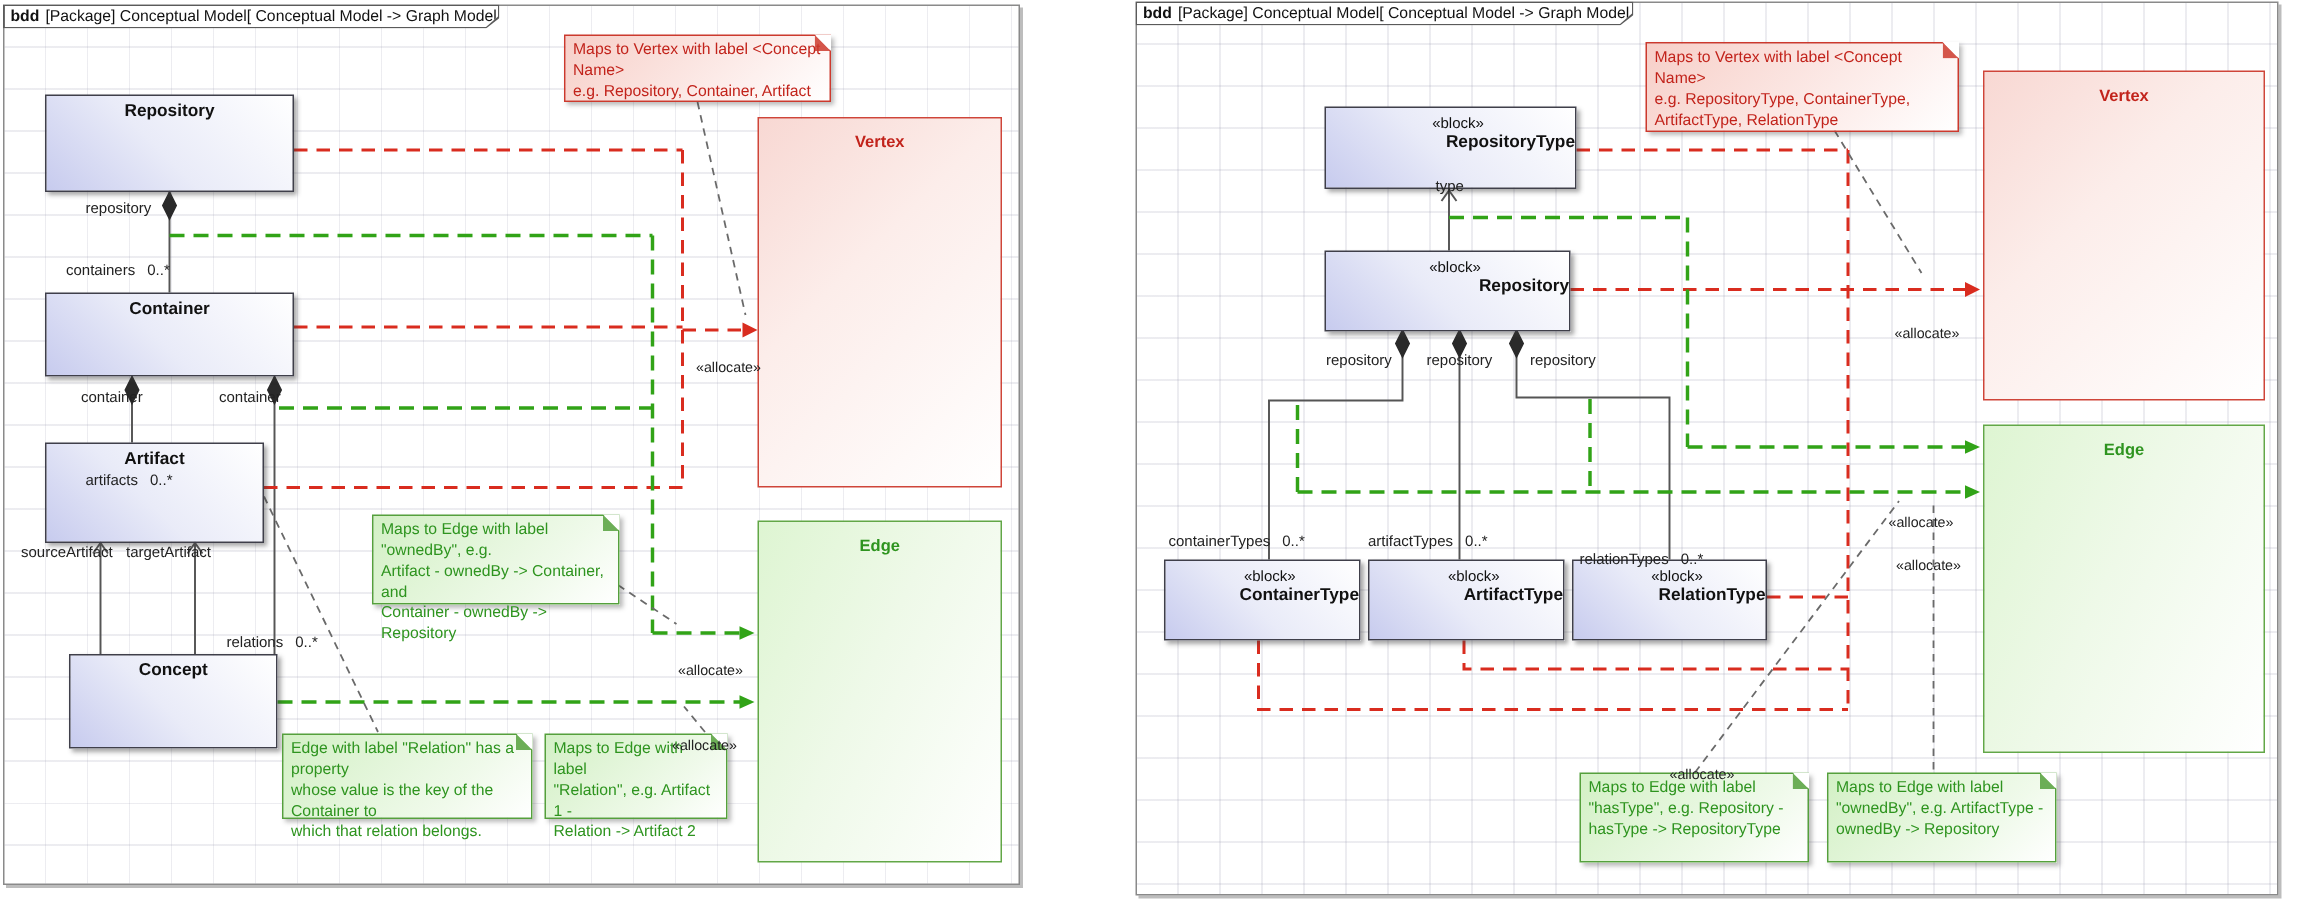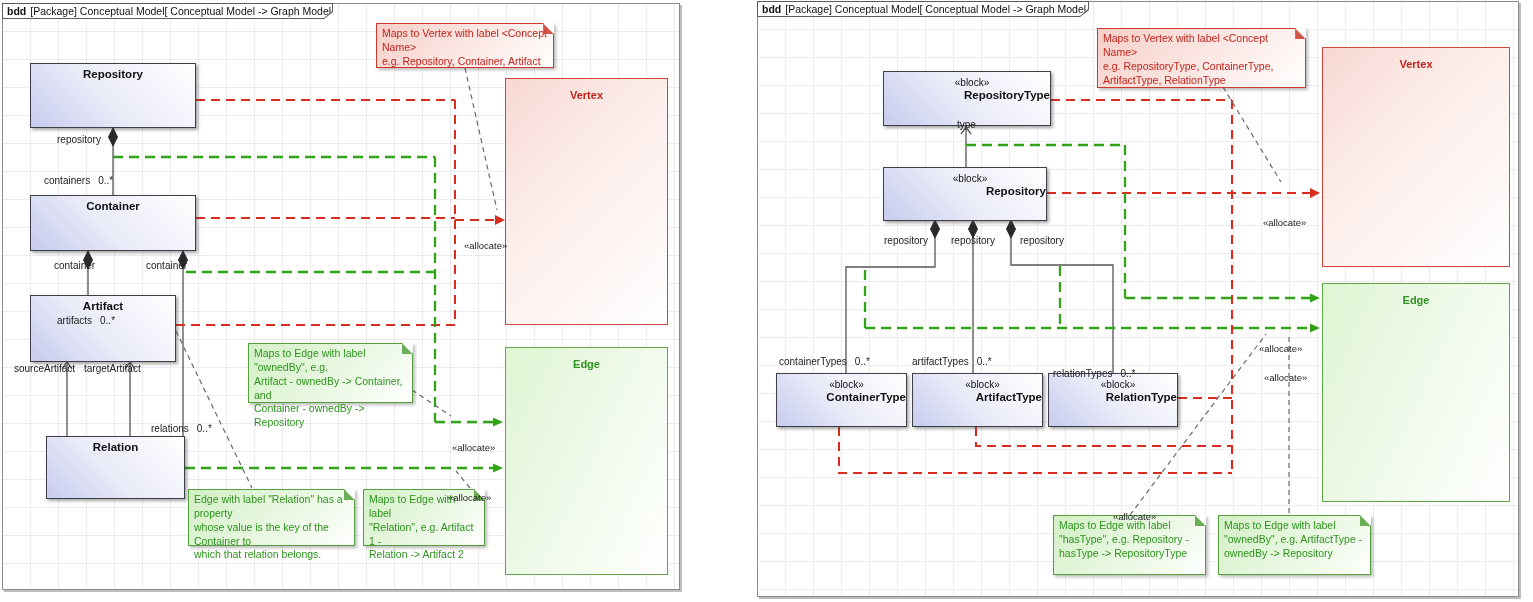--- a/index.html
+++ b/index.html
@@ -120,21 +120,21 @@
   <div class="block" style="left:30px;top:63px;width:166px;height:65px;">
     <div class="bname">Repository</div>
   </div>
   <div class="block" style="left:30px;top:195px;width:166px;height:56px;">
     <div class="bname">Container</div>
   </div>
   <div class="block" style="left:30px;top:295px;width:146px;height:67px;">
     <div class="bname">Artifact</div>
   </div>
   <div class="block" style="left:46px;top:436px;width:139px;height:63px;">
-    <div class="bname">Relation</div>
+    <div class="bname">Concept</div>
   </div>
 
   <div class="target red" style="left:505px;top:78px;width:163px;height:247px;">
     <div class="tname">Vertex</div>
   </div>
   <div class="target green" style="left:505px;top:347px;width:163px;height:228px;">
     <div class="tname">Edge</div>
   </div>
 
   <div class="note red" style="left:376px;top:23px;width:178px;height:45px;">Maps to Vertex with label &lt;Concept Name&gt;

